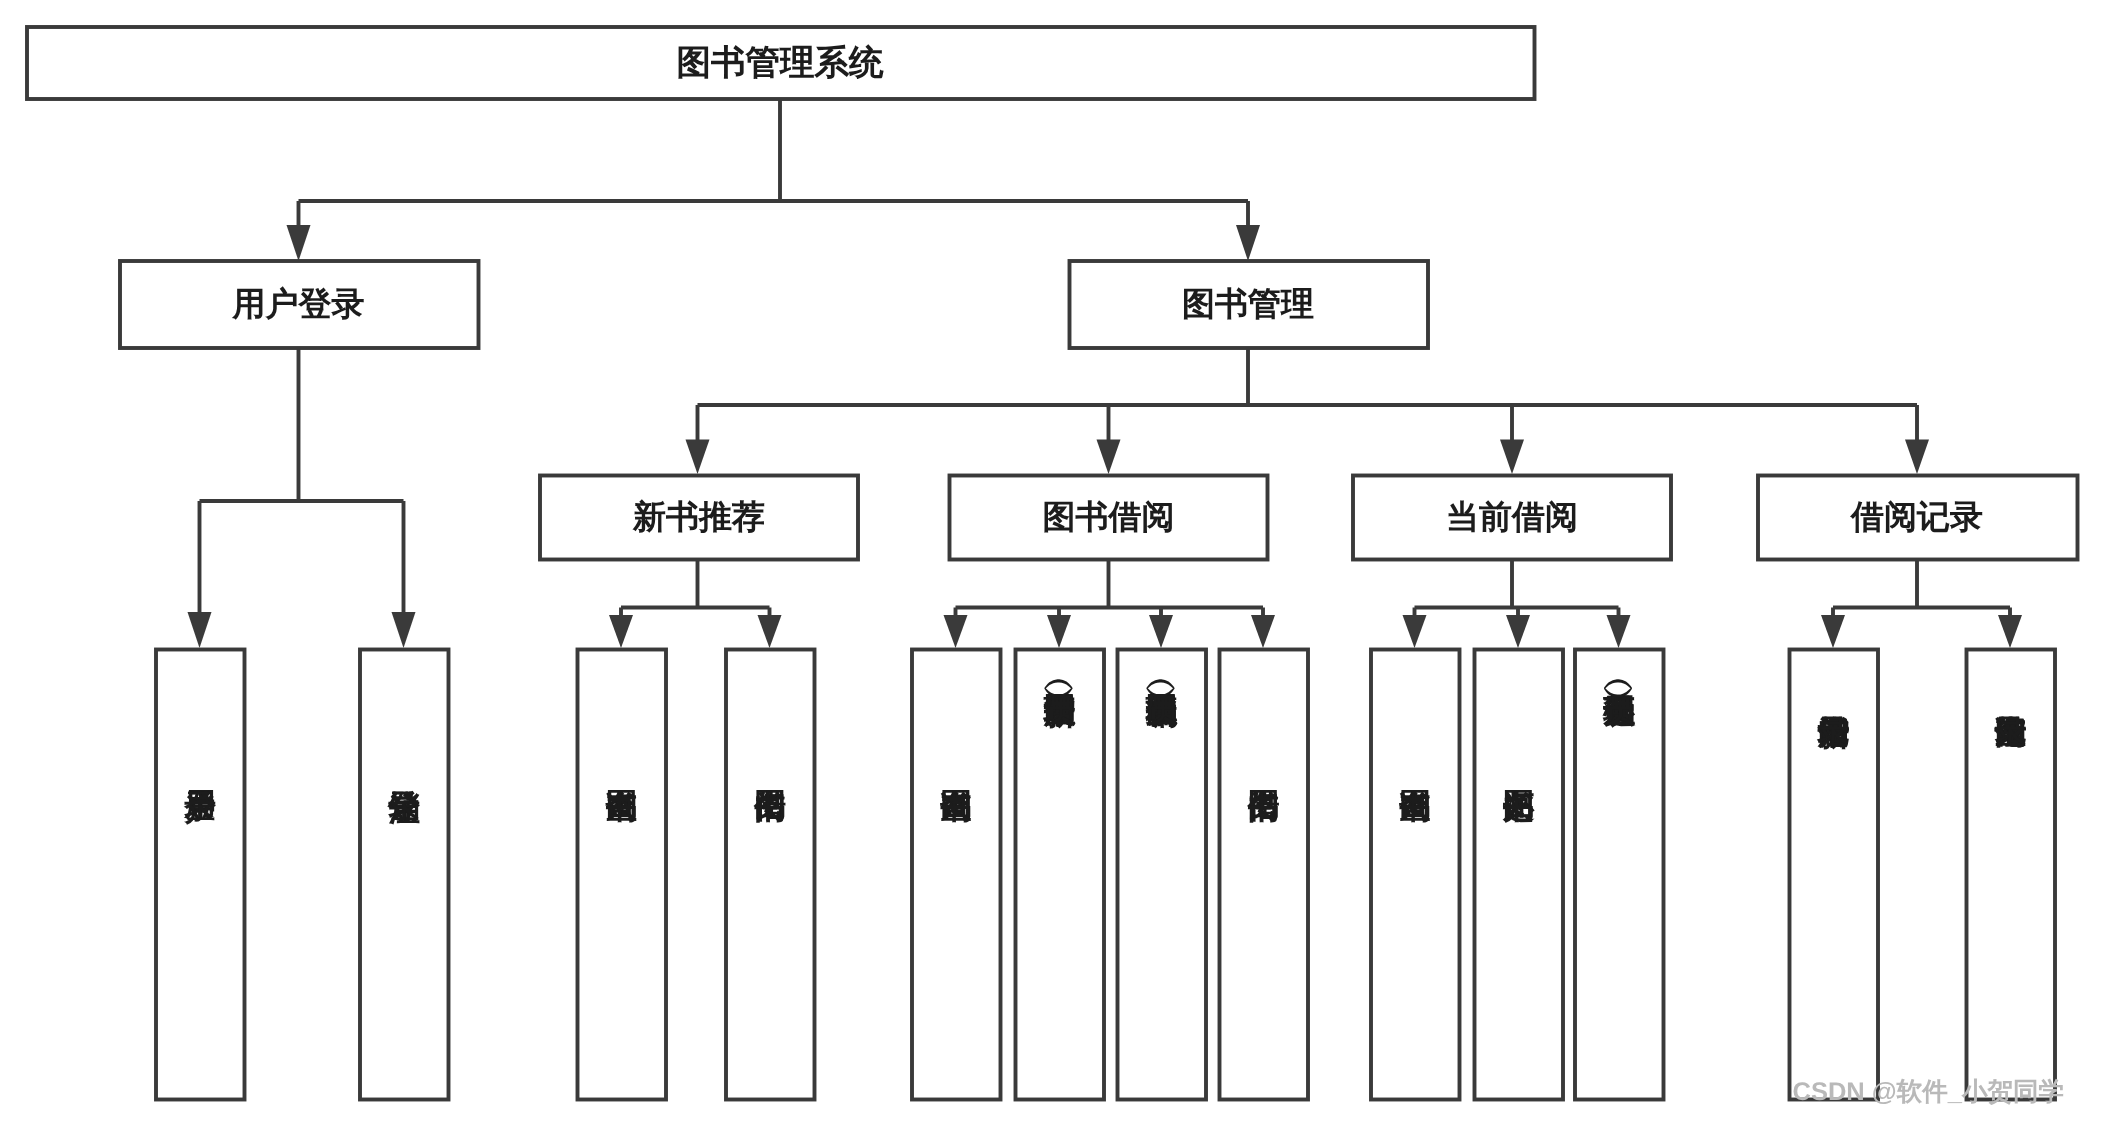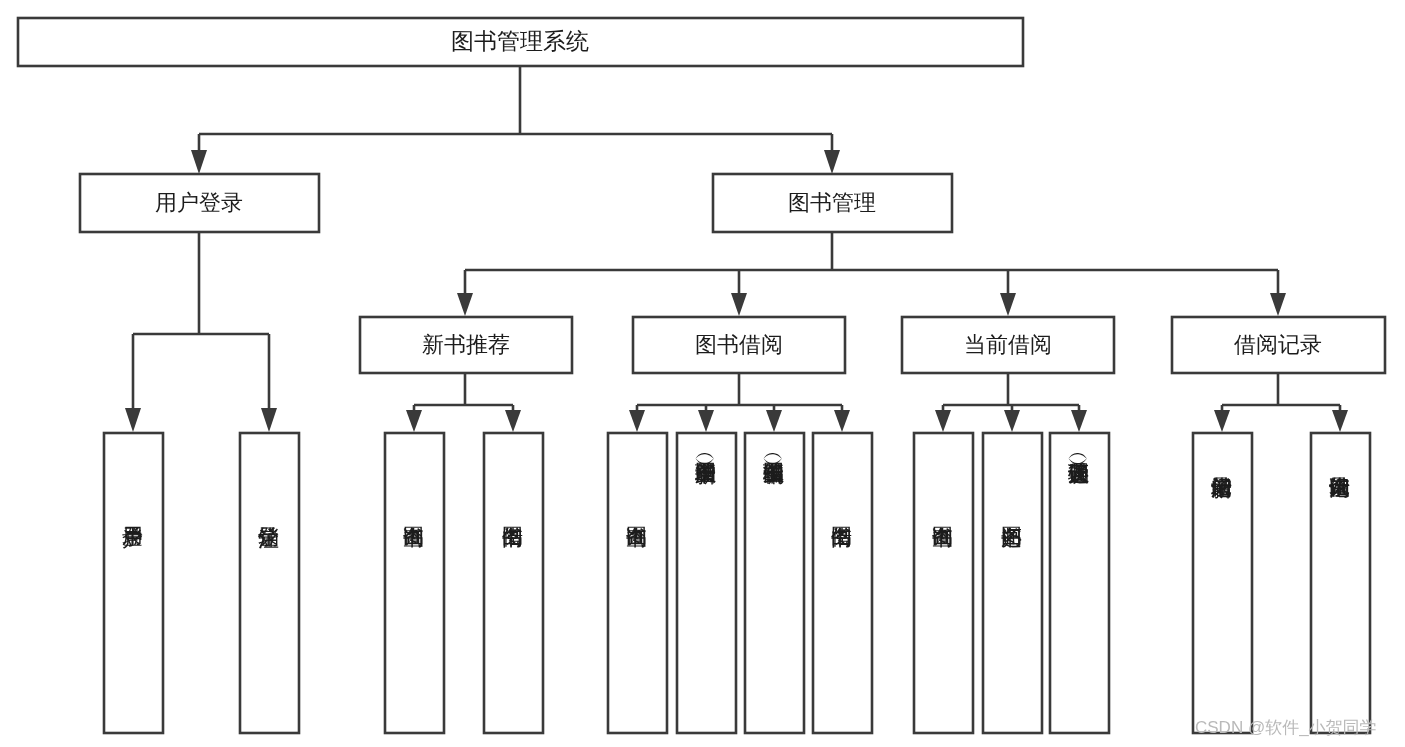--- a/index.html
+++ b/index.html
@@ -11,20 +11,21 @@
     width: 1405px;
     height: 747px;
     font-family: "Liberation Sans", "DejaVu Sans", sans-serif;
     overflow: hidden;
   }
   #diagram-root {
     position: relative;
     width: 1405px;
     height: 747px;
     background: #ffffff;
+    font-weight: bold;
   }
   svg.diagram {
     display: block;
     width: 1405px;
     height: 747px;
   }
   .node-box {
     fill: #ffffff;
     stroke: #3a3a3a;
     stroke-width: 2.6;

